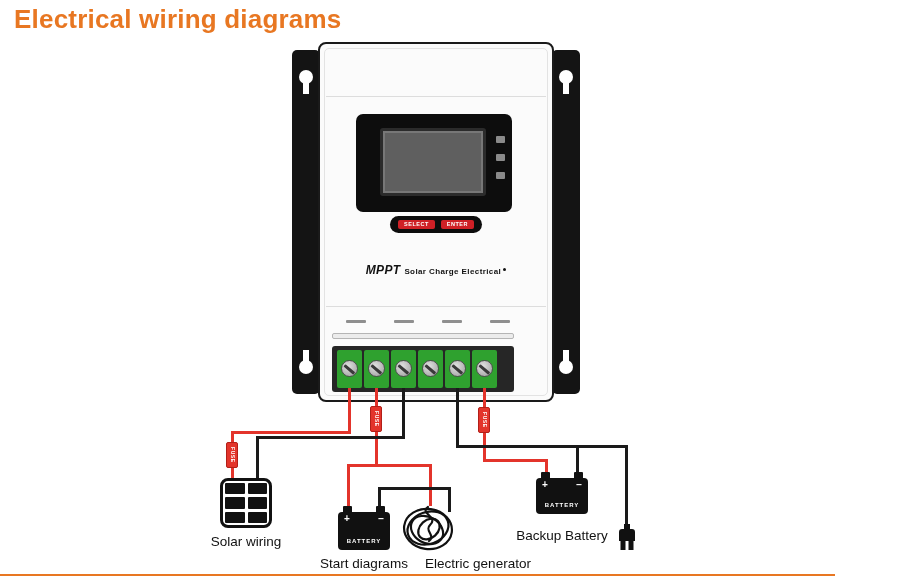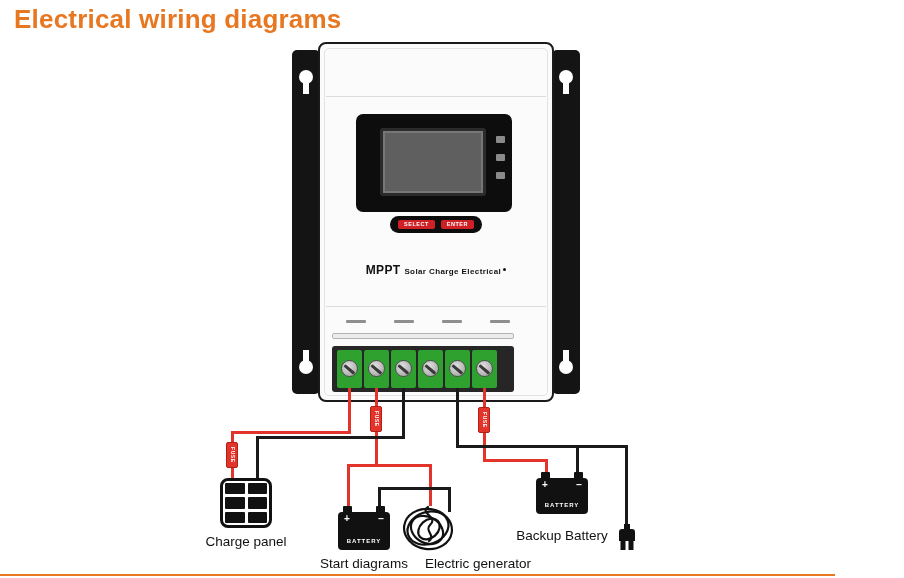--- a/index.html
+++ b/index.html
@@ -23,21 +23,21 @@
 
   .bezel { position:absolute; left:36px; top:70px; width:156px; height:98px; background:#0d0d0d; border-radius:7px; }
   .lcd { position:absolute; left:24px; top:14px; width:106px; height:68px; background:#5f5f5f; border:3px solid #2b2b2b; border-radius:3px; box-shadow:inset 0 0 0 2px #777; }
   .indicators { position:absolute; left:140px; top:22px; display:flex; flex-direction:column; gap:11px; }
   .ind { width:9px; height:7px; background:#8a8a8a; border-radius:1px; }
 
   .btnbar { position:absolute; left:70px; top:172px; width:92px; height:17px; background:#0d0d0d; border-radius:9px; display:flex; align-items:center; justify-content:center; gap:6px; }
   .dev-btn { background:#cf2026; color:#fff; font-size:5.5px; font-weight:bold; letter-spacing:0.5px; padding:2px 6px; border-radius:2px; line-height:1; }
 
   .brandline { position:absolute; left:0; right:0; top:216px; text-align:center; color:#111; }
-  .mppt { font-weight:900; font-size:12px; letter-spacing:0.3px; }
+  .mppt { font-style:italic; font-weight:900; font-size:12px; letter-spacing:0.3px; }
   .devname { font-size:8px; font-weight:bold; letter-spacing:0.4px; margin-left:4px; }
   .led-dot { display:inline-block; width:3px; height:3px; background:#111; border-radius:50%; margin-left:2px; vertical-align:middle; }
 
   .vent { position:absolute; width:20px; height:3px; background:#8f8f8f; border-radius:1px; }
   .cover-strip { position:absolute; left:12px; top:289px; width:182px; height:6px; background:#ececec; border:1px solid #b5b5b5; border-radius:2px; }
 
   .terminal-block { position:absolute; left:12px; top:302px; width:182px; height:46px; background:#262626; border-radius:3px; display:flex; gap:2px; padding:4px 0 0 5px; }
   .terminal { position:relative; width:25px; height:38px; background:#2fa12f; border-radius:2px; }
   .screw { position:absolute; left:4px; top:10px; width:17px; height:17px; border-radius:50%; background:radial-gradient(circle at 40% 35%, #e2e2e2, #9a9a9a); border:1px solid #4d4d4d; }
   .screw-slot { position:absolute; left:1px; top:6.5px; width:13px; height:2.5px; background:#3a3a3a; transform:rotate(40deg); border-radius:1px; }
@@ -228,19 +228,19 @@
     <span class="sign minus">−</span>
     <span class="batt-label">BATTERY</span>
   </div>
 
   <svg class="connector" width="22" height="28" viewBox="0 0 22 28">
     <path d="M8 0 h6 v5 h2 a3 3 0 0 1 3 3 v9 H3 v-9 a3 3 0 0 1 3-3 h2 z" fill="#111"></path>
     <rect x="4.5" y="17" width="5" height="9" fill="#111"></rect>
     <rect x="12.5" y="17" width="5" height="9" fill="#111"></rect>
   </svg>
 
-  <div class="comp-label" style="left:186px; top:534px; width:120px">Charge panel</div>
+  <div class="comp-label" style="left:186px; top:534px; width:120px">Solar wiring</div>
   <div class="comp-label" style="left:304px; top:556px; width:120px">Start diagrams</div>
   <div class="comp-label" style="left:416px; top:556px; width:124px">Electric generator</div>
   <div class="comp-label" style="left:502px; top:528px; width:120px">Backup Battery</div>
 
   <div class="bottom-rule"></div>
 </div>
 
 </body></html>

